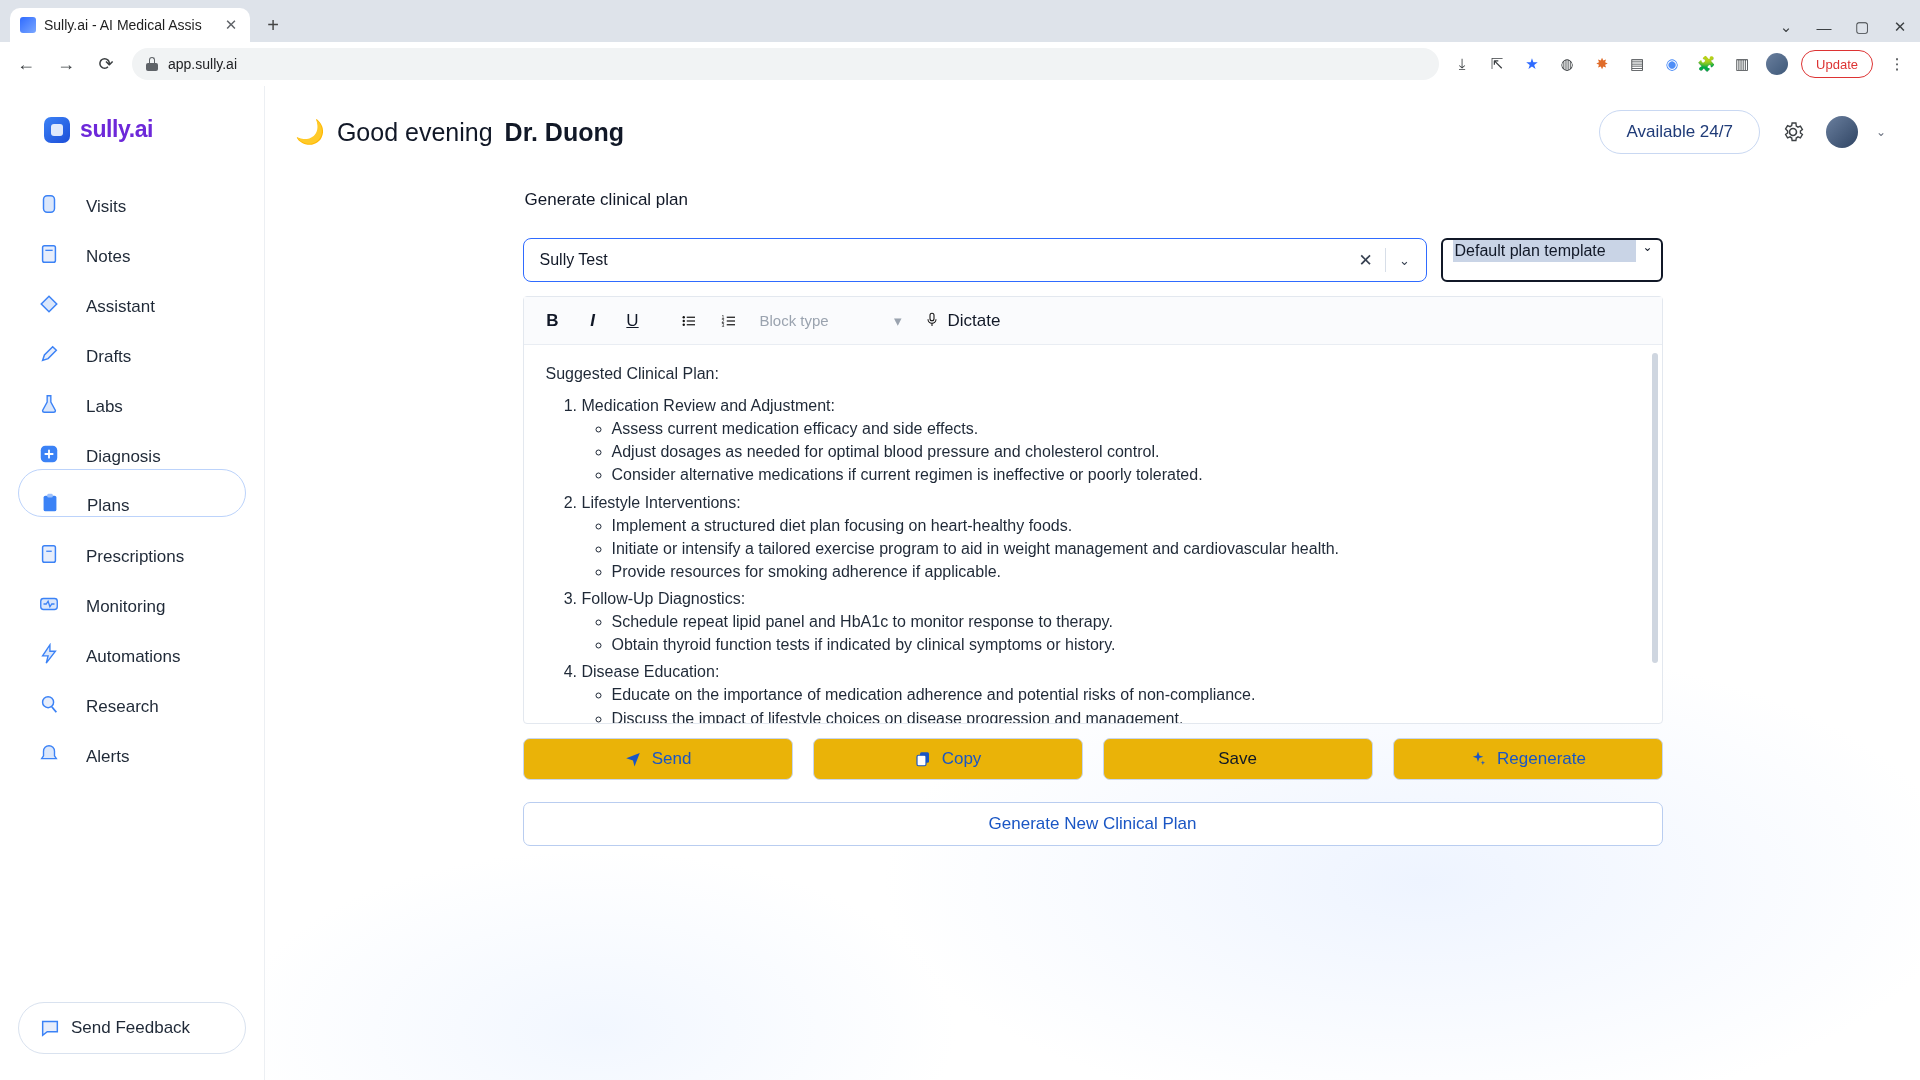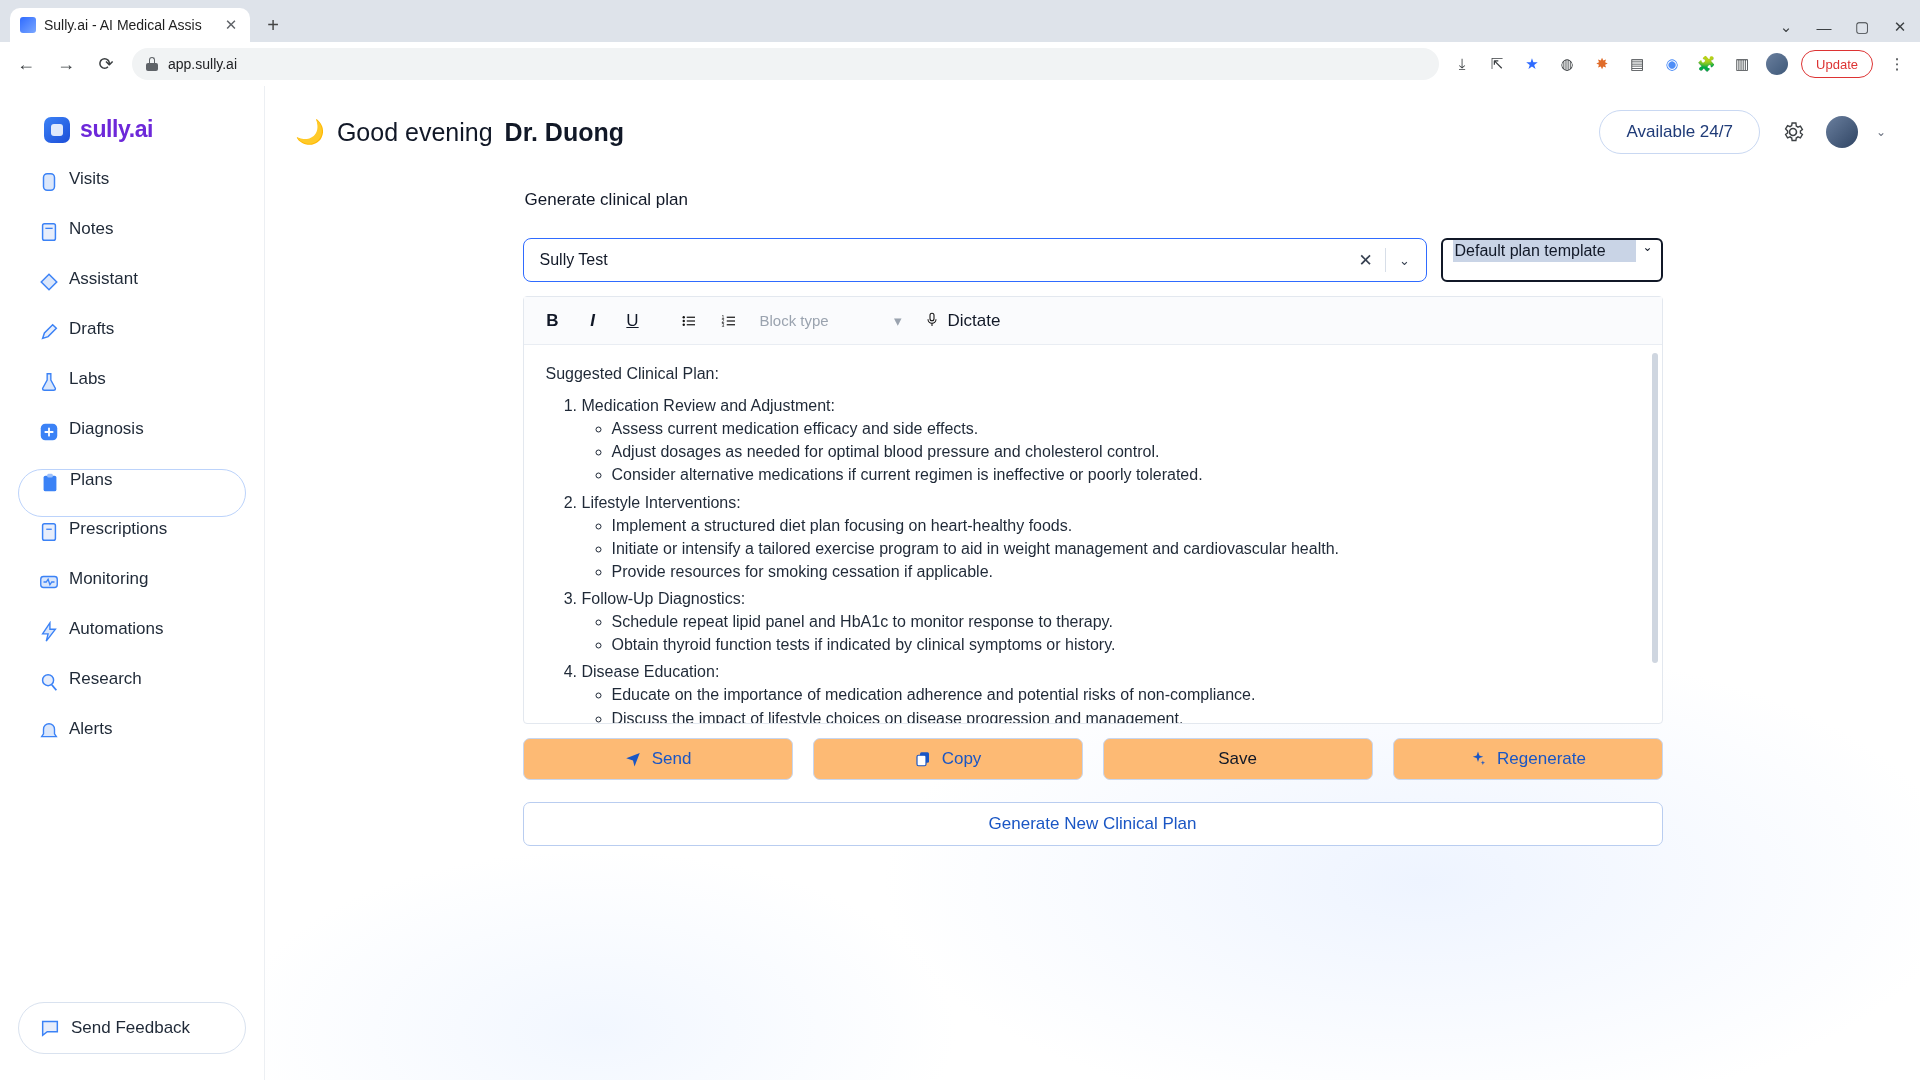--- a/index.html
+++ b/index.html
@@ -42,21 +42,21 @@
   .app { flex:1; display:flex; background:#ffffff; position:relative; overflow:hidden; }
 
   
   .sidebar { width:265px; background:#ffffff; border-right:1px solid #eceff3; display:flex; flex-direction:column; padding-top:18px; position:relative; }
   .brand { display:flex; align-items:center; gap:10px; padding:12px 0 26px 44px; }
   .brand-mark { width:26px; height:26px; border-radius:7px; background:linear-gradient(140deg,#3b82f6,#1d4ed8); position:relative; }
   .brand-mark:after { content:''; position:absolute; inset:7px; border-radius:3px; background:#fff; opacity:.85; }
   .brand-text { font-size:23px; font-weight:700; color:#6d28d9; letter-spacing:-.4px; }
 
   .nav { display:flex; flex-direction:column; gap:2px; padding:0 18px; }
-  .nav-item { height:48px; display:flex; align-items:flex-start; gap:7px; padding:0 18px; border-radius:24px; color:#1f2937; font-size:17px; }
+  .nav-item { height:48px; display:flex; align-items:flex-end; gap:24px; padding:0 18px; border-radius:24px; color:#1f2937; font-size:17px; }
   .nav-item.active { border:1.5px solid #bcd3fb; background:#ffffff; }
   .nav-ic { width:26px; height:26px; border-radius:7px; display:flex; align-items:center; justify-content:center; flex:none; }
 
   .feedback {
     position:absolute; left:18px; bottom:26px; width:228px; height:52px; border:1px solid #d9e2ef; border-radius:26px;
     display:flex; align-items:center; gap:8px; padding:16px 18px; font-size:17px; color:#1f2937; background:#fff;
   }
 
   
   .main { flex:1; position:relative; overflow:hidden; background:#ffffff; }
@@ -107,21 +107,21 @@
   .editor-body { position:relative; height:378px; padding:18px 22px 0 22px; overflow:hidden; font-size:16px; color:#1f2937; line-height:1.32; }
   .ed-h { margin-bottom:10px; }
   ol.plan { list-style:decimal; padding-left:36px; }
   ol.plan > li { margin:0 0 1px 0; padding:1px 0; }
   ul.sub { list-style:circle; padding-left:30px; margin:1px 0 2px 0; }
   ul.sub > li { padding:1px 0; }
   .scrollbar { position:absolute; right:4px; top:8px; width:6px; height:310px; background:#cfd6e0; border-radius:3px; }
 
   .action-row { display:flex; gap:20px; margin-top:14px; }
   .action-btn {
-    flex:1; height:42px; border:1px solid #c7d6ef; border-radius:7px; background:#fdba74;
+    flex:1; height:42px; border:1px solid #c7d6ef; border-radius:7px; background:#eab308;
     display:flex; align-items:center; justify-content:center; gap:10px; font-size:17px; color:#1a56c4;
   }
   .action-btn.dark { color:#111827;text-align:center; }
   .generate-btn {
     margin-top:22px; width:1140px; height:44px; border:1px solid #b9cdf0; border-radius:7px; background:#fff;
     display:flex; align-items:center; justify-content:center; font-size:17px; color:#1a56c4;
   }
 
   svg { display:block; }
 </style>
@@ -387,21 +387,21 @@
                     <li>Assess current medication efficacy and side effects.</li>
                     <li>Adjust dosages as needed for optimal blood pressure and cholesterol control.</li>
                     <li>Consider alternative medications if current regimen is ineffective or poorly tolerated.</li>
                   </ul>
                 </li>
                 <li>
                   <span>Lifestyle Interventions:</span>
                   <ul class="sub">
                     <li>Implement a structured diet plan focusing on heart-healthy foods.</li>
                     <li>Initiate or intensify a tailored exercise program to aid in weight management and cardiovascular health.</li>
-                    <li>Provide resources for smoking cessation if applicable.</li>
+                    <li>Provide resources for smoking adherence if applicable.</li>
                   </ul>
                 </li>
                 <li>
                   <span>Follow-Up Diagnostics:</span>
                   <ul class="sub">
                     <li>Schedule repeat lipid panel and HbA1c to monitor response to therapy.</li>
                     <li>Obtain thyroid function tests if indicated by clinical symptoms or history.</li>
                   </ul>
                 </li>
                 <li>

